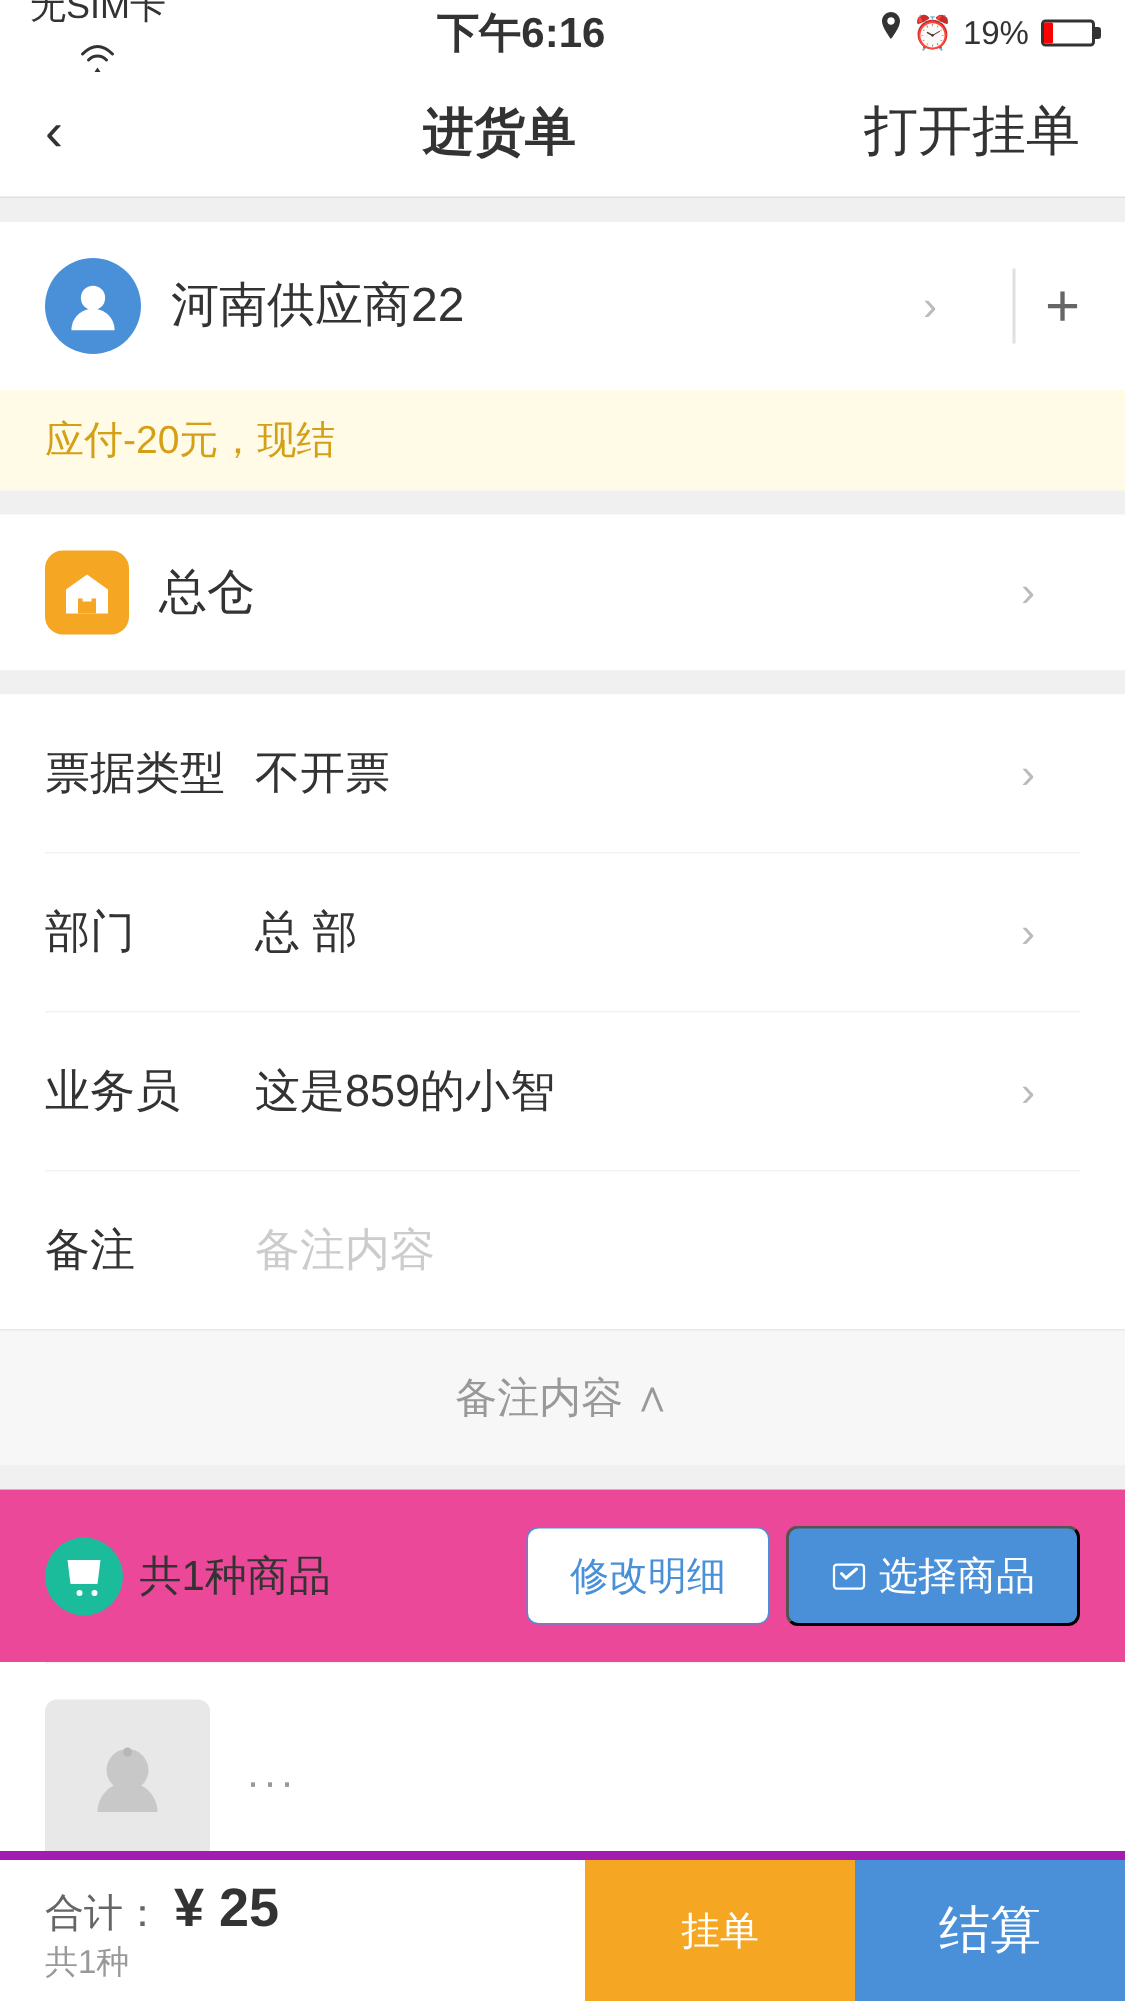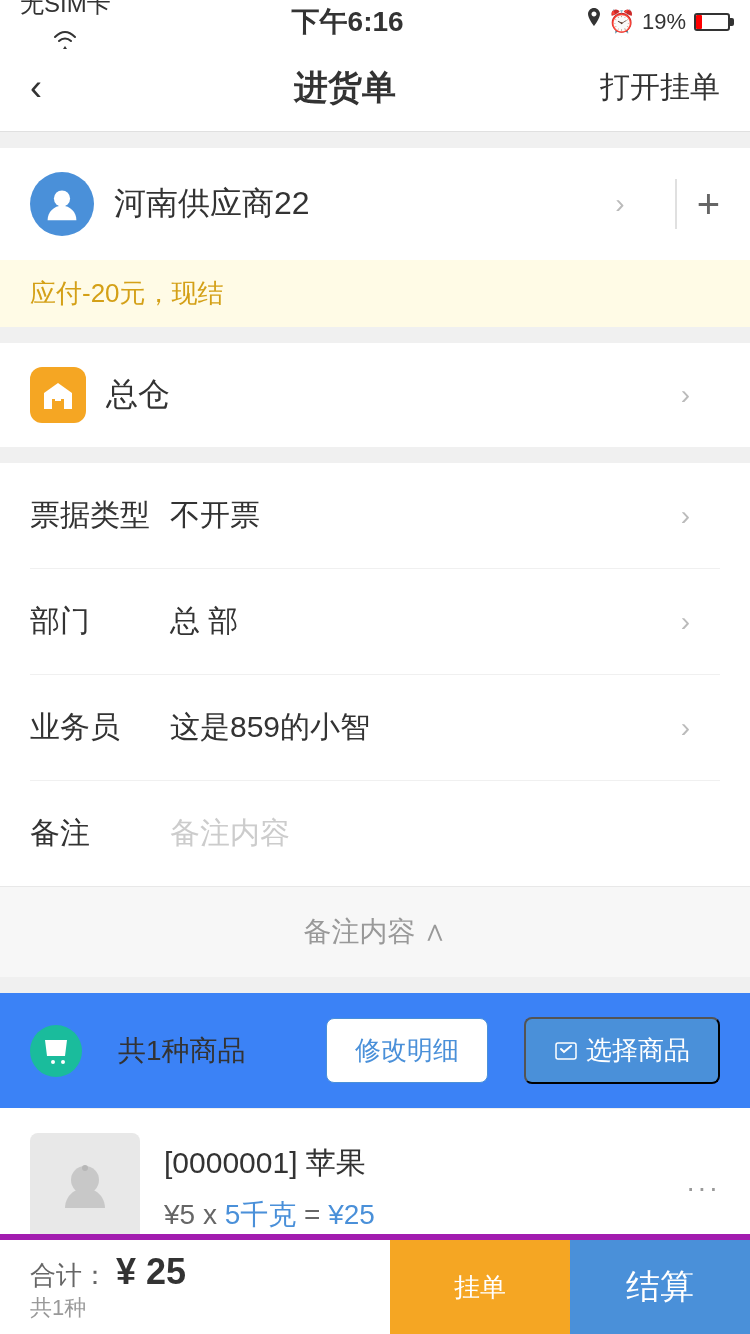--- a/index.html
+++ b/index.html
@@ -70,21 +70,21 @@
       color: #333;
       cursor: pointer;
       width: 60px;
     }
     .nav-title {
       font-size: 34px;
       font-weight: 600;
       color: #333;
     }
     .nav-action {
-      font-size: 30px;
+      font-size: 36px;
       color: #333;
       cursor: pointer;
       font-family: Liberation Mono, monospace;
     }
 
     
     .separator {
       height: 16px;
       background: #f0f0f0;
     }
@@ -210,22 +210,22 @@
       color: #999;
       border-top: 1px solid #e8e8e8;
       cursor: pointer;
     }
 
     
     .products-header {
       display: flex;
       align-items: center;
       padding: 24px 30px;
-      background: #3b82f6;
-      gap: 36px;
+      background: #ec4899;
+      gap: 11px;
     }
     .products-icon {
       width: 52px;
       height: 52px;
       border-radius: 50%;
       background: #1abc9c;
       display: flex;
       align-items: center;
       justify-content: center;
     }
@@ -480,33 +480,20 @@
     <div class="divider-line"></div>
 
     <div class="product-item">
       <div class="product-thumb">
         <svg viewBox="0 0 60 60" fill="#aaa">
           <circle cx="30" cy="22" r="14"></circle>
           <path d="M10 50c0-11 9-20 20-20s20 9 20 20H10z"></path>
           <circle cx="30" cy="10" r="3" fill="#888"></circle>
         </svg>
       </div>
-      <div class="product-info">
-        <div class="product-name">
-          <span>[0000001]</span>
-          <span>苹果</span>
-        </div>
-        <div class="product-price">
-          <span>¥5</span>
-          <span> x </span>
-          <span class="highlight">5千克</span>
-          <span> = </span>
-          <span class="highlight">¥25</span>
-        </div>
-      </div>
       <div class="product-more">···</div>
     </div>
   </div>
 
 </div>
 
 <div class="bottom-bar">
   <div class="bottom-total">
     <div class="bottom-total-row">
       <span class="total-label">合计：</span>

